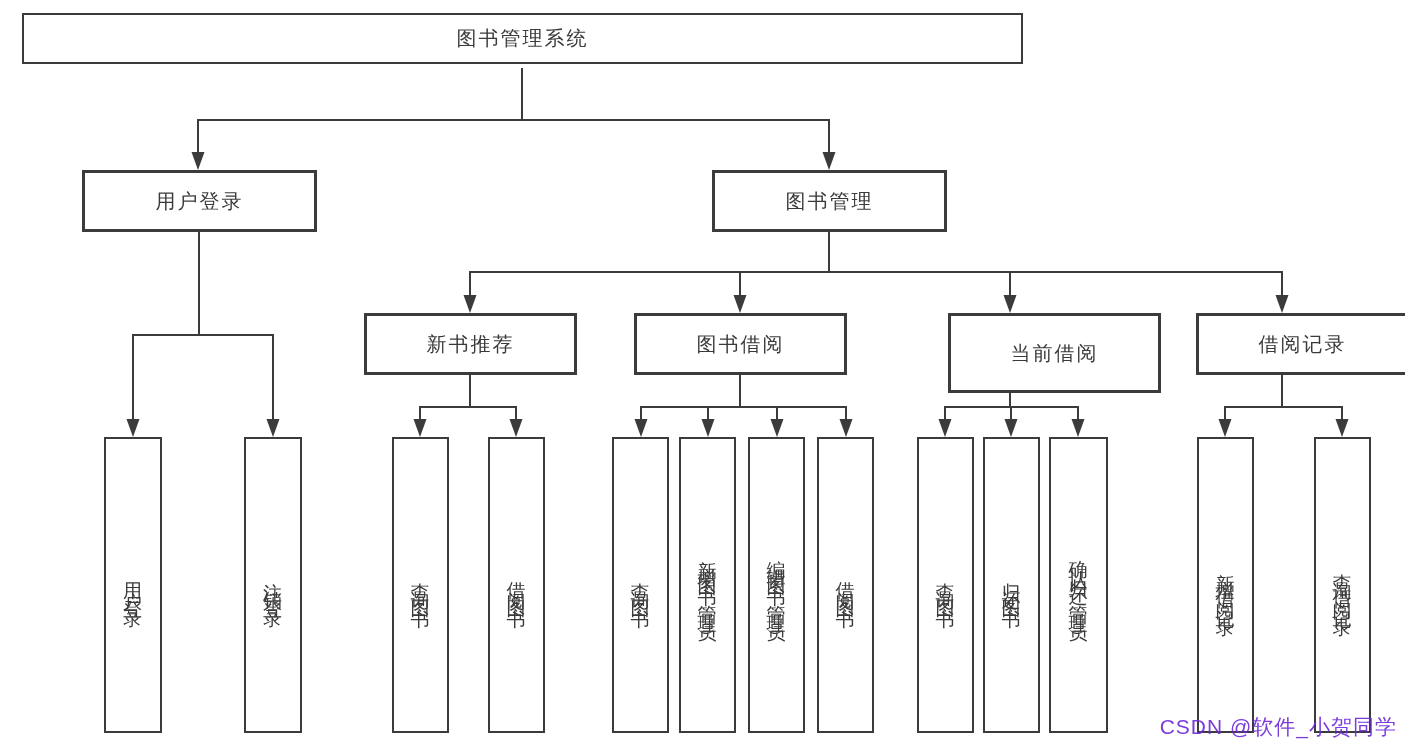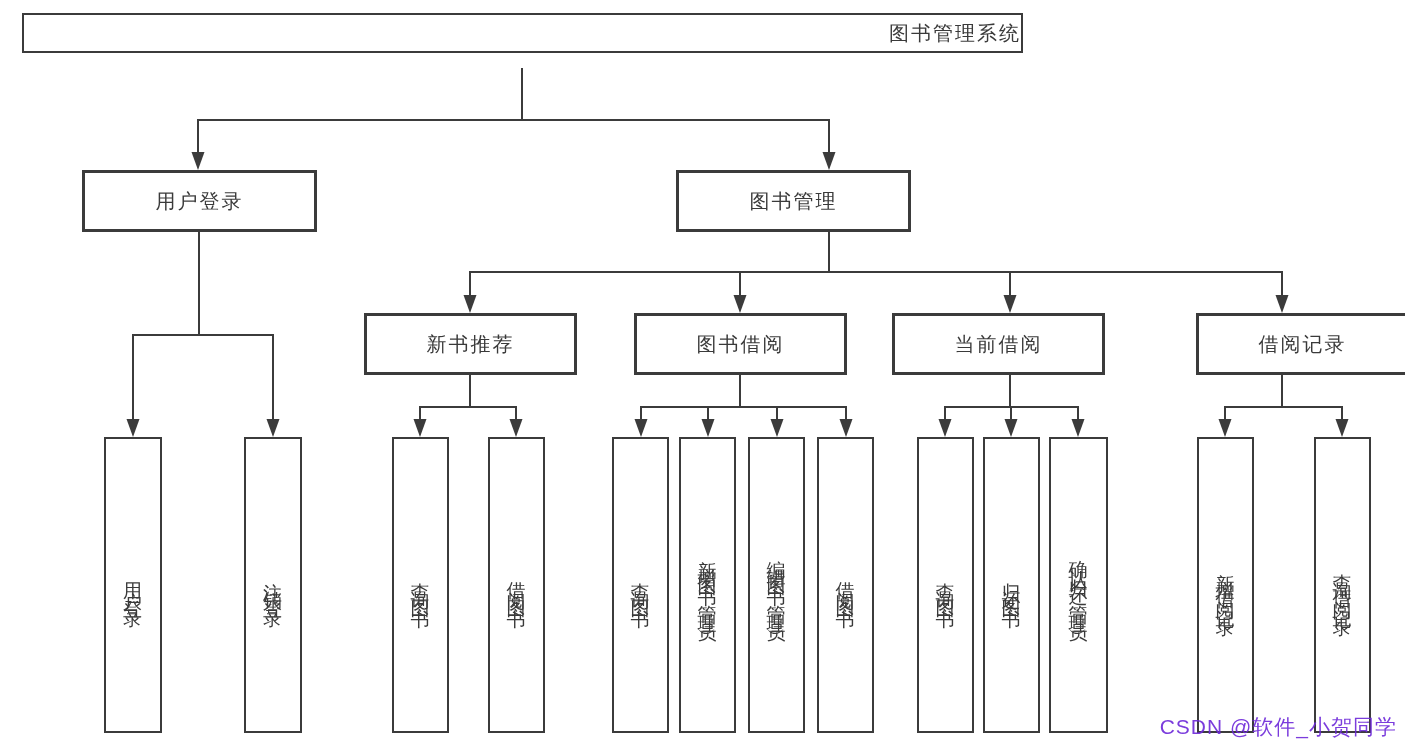--- a/index.html
+++ b/index.html
@@ -31,21 +31,21 @@
     display: flex;
     align-items: center;
     justify-content: center;
     font-size: 20px;
     letter-spacing: 2px;
     color: #3a3a3a;
     white-space: nowrap;
   }
   .node.root {
     left: 22px; top: 13px;
-    width: 1001px; height: 40px; justify-content: flex-end;
+    width: 1001px; height: 51px;
   }
   .node.branch {
     border-width: 3px;
   }
   .node.leaf {
     top: 437px;
     width: 57px; height: 296px;
     border-width: 2px;
   }
   .leaf .vtext {
@@ -111,31 +111,31 @@
     </g>
   </svg>
 
   <div class="node root">
     <span>图书管理系统</span>
   </div>
 
   <div class="node branch" style="left:82px; top:170px; width:235px; height:62px;">
     <span>用户登录</span>
   </div>
-  <div class="node branch" style="left:676px; top:170px; width:235px; height:62px;">
+  <div class="node branch" style="left:712px; top:170px; width:235px; height:62px;">
     <span>图书管理</span>
   </div>
 
   <div class="node branch" style="left:634px; top:313px; width:213px; height:62px;">
     <span>图书借阅</span>
   </div>
   <div class="node branch" style="left:364px; top:313px; width:213px; height:62px;">
     <span>新书推荐</span>
   </div>
-  <div class="node branch" style="left:892px; top:313px; width:213px; height:62px;">
+  <div class="node branch" style="left:948px; top:313px; width:213px; height:80px;">
     <span>当前借阅</span>
   </div>
   <div class="node branch" style="left:1176px; top:313px; width:213px; height:62px;margin-left:20px;">
     <span>借阅记录</span>
   </div>
 
   <div class="node leaf" style="left:104px; width:58px;">
     <span class="vtext">用户登录</span>
   </div>
   <div class="node leaf" style="left:244px; width:58px;">

